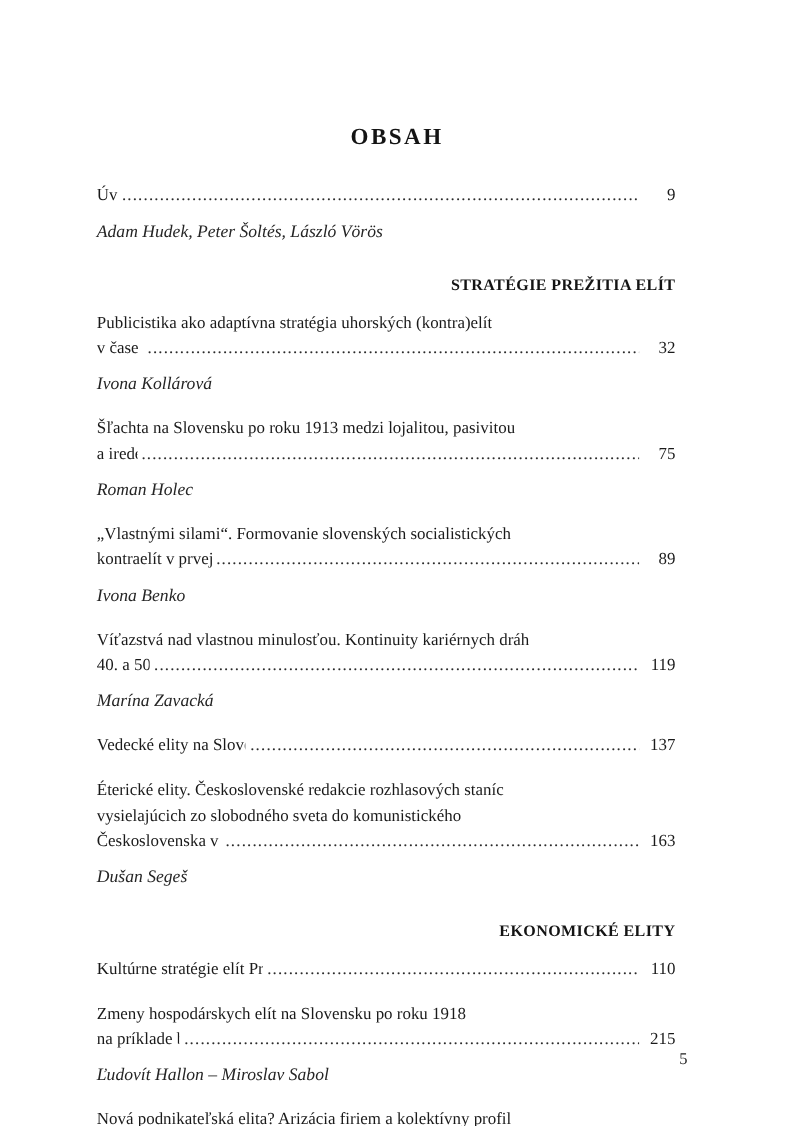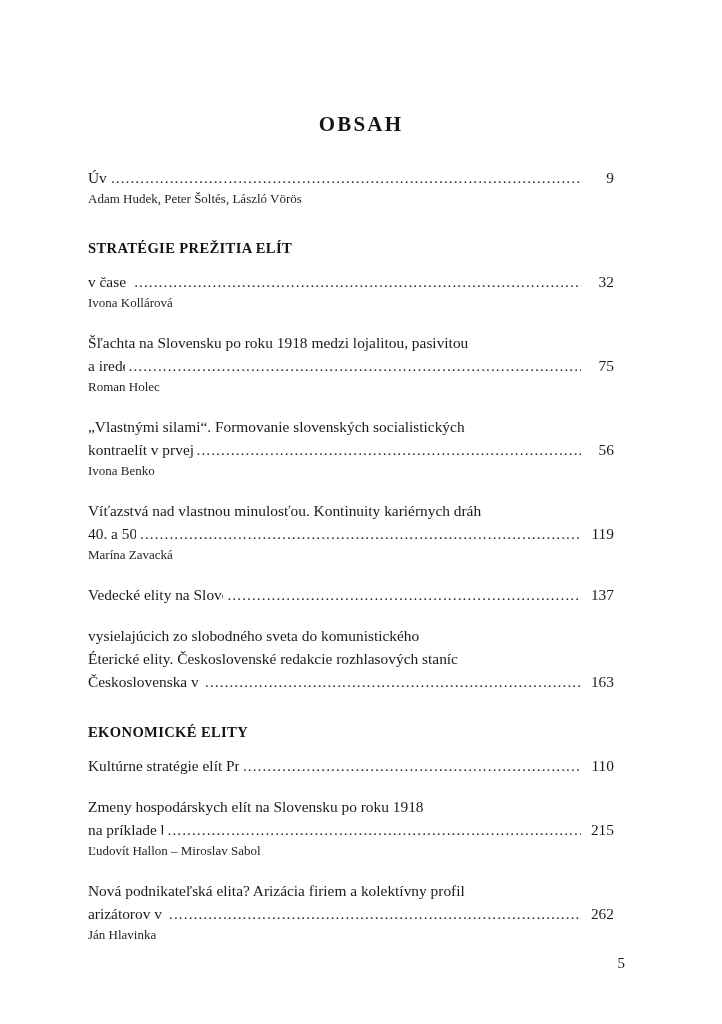--- a/index.html
+++ b/index.html
@@ -44,21 +44,21 @@
   
   .section-heading {
     font-size: 14.6px;
     font-weight: bold;
     letter-spacing: 0.35px;
     color: #141414;
     margin: 0;
     padding: 0;
   }
   .section-gap-before { margin-top: 31px; }
-  .section-gap-after  { margin-bottom: 13px; }
+  .section-gap-after  { margin-bottom: 13px; text-align: right; }
 
   
   .entry { margin-bottom: 18px; }
   .entry:last-child { margin-bottom: 0; }
 
   .entry-line {
     display: flex;
     align-items: baseline;
     font-size: 15.4px;
     line-height: 23px;
@@ -88,24 +88,25 @@
   }
   .page-num {
     flex: 0 0 auto;
     width: 30px;
     text-align: right;
     font-size: 15.4px;
     color: #1a1a1a;
   }
 
   .entry-author {
-    font-size: 13px;
+    font-style: italic;
+    font-size: 16px;
     line-height: 20px;
     color: #252525;
-    margin-top: 0px;
+    margin-top: 12px;
   }
 
   
   .folio {
     position: absolute;
     top: 955px;
     left: 0;
     width: 625px;
     text-align: right;
     font-size: 15px;
@@ -124,46 +125,49 @@
         <div class="entry">
           <div class="entry-line">
             <span class="entry-title-text">Úvod</span>
             <span class="leader"></span>
             <span class="page-num">9</span>
           </div>
           <div class="entry-author">Adam Hudek, Peter Šoltés, László Vörös</div>
         </div>
         <div class="section-heading section-gap-before section-gap-after">STRATÉGIE PREŽITIA ELÍT</div>
         <div class="entry">
+          <div class="entry-line cont">
+            <span class="entry-title-text">Publicistika ako adaptívna stratégia uhorských (kontra)elít</span>
+          </div>
           <div class="entry-line">
             <span class="entry-title-text">v čase zlomu</span>
             <span class="leader"></span>
             <span class="page-num">32</span>
           </div>
           <div class="entry-author">Ivona Kollárová</div>
         </div>
         <div class="entry">
           <div class="entry-line cont">
-            <span class="entry-title-text">Šľachta na Slovensku po roku 1918 medzi lojalitou, pasivitou</span>
+            <span class="entry-title-text">Šľachta na Slovensku po roku 1913 medzi lojalitou, pasivitou</span>
           </div>
           <div class="entry-line">
             <span class="entry-title-text">a iredentou</span>
             <span class="leader"></span>
             <span class="page-num">75</span>
           </div>
           <div class="entry-author">Roman Holec</div>
         </div>
         <div class="entry">
           <div class="entry-line cont">
             <span class="entry-title-text">„Vlastnými silami“. Formovanie slovenských socialistických</span>
           </div>
           <div class="entry-line">
             <span class="entry-title-text">kontraelít v prvej štvrtine 20. storočia</span>
             <span class="leader"></span>
-            <span class="page-num">56</span>
+            <span class="page-num">89</span>
           </div>
           <div class="entry-author">Ivona Benko</div>
         </div>
         <div class="entry">
           <div class="entry-line cont">
             <span class="entry-title-text">Víťazstvá nad vlastnou minulosťou. Kontinuity kariérnych dráh</span>
           </div>
           <div class="entry-line">
             <span class="entry-title-text">40. a 50. rokov</span>
             <span class="leader"></span>
@@ -173,30 +177,31 @@
         </div>
         <div class="entry">
           <div class="entry-line">
             <span class="entry-title-text">Vedecké elity na Slovensku v 50. rokoch 20. storočia</span>
             <span class="leader"></span>
             <span class="page-num">137</span>
           </div>
         </div>
         <div class="entry">
           <div class="entry-line cont">
+            <span class="entry-title-text">Éterické elity. Československé redakcie rozhlasových staníc</span>
+          </div>
+          <div class="entry-line cont">
             <span class="entry-title-text">vysielajúcich zo slobodného sveta do komunistického</span>
           </div>
-          <div class="entry-line cont">
-            <span class="entry-title-text">Éterické elity. Československé redakcie rozhlasových staníc</span>
-          </div>
           <div class="entry-line">
             <span class="entry-title-text">Československa v 50. rokoch 20. storočia</span>
             <span class="leader"></span>
             <span class="page-num">163</span>
           </div>
+          <div class="entry-author">Dušan Segeš</div>
         </div>
         <div class="section-heading section-gap-before section-gap-after">EKONOMICKÉ ELITY</div>
         <div class="entry">
           <div class="entry-line">
             <span class="entry-title-text">Kultúrne stratégie elít Prešporskej I. sporiteľne (1883 – 1918)</span>
             <span class="leader"></span>
             <span class="page-num">110</span>
           </div>
         </div>
         <div class="entry">

